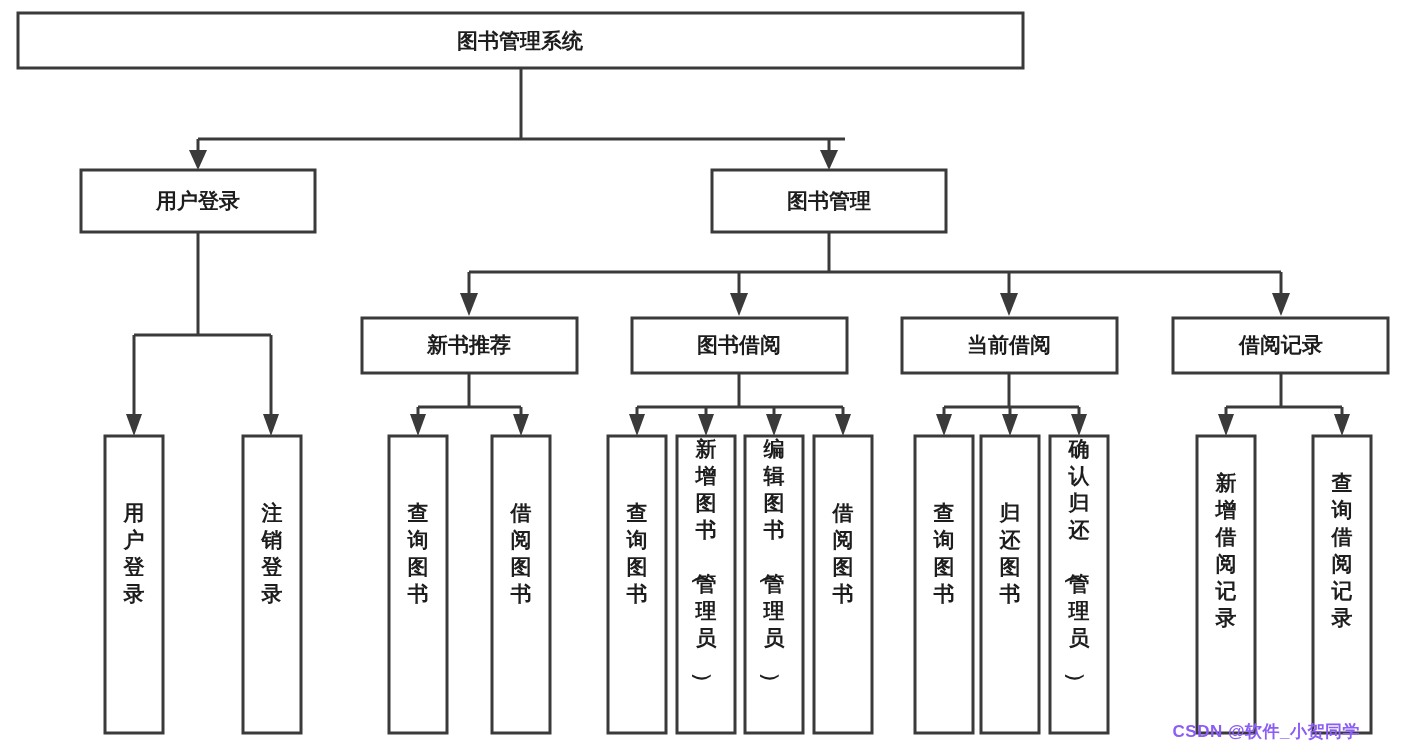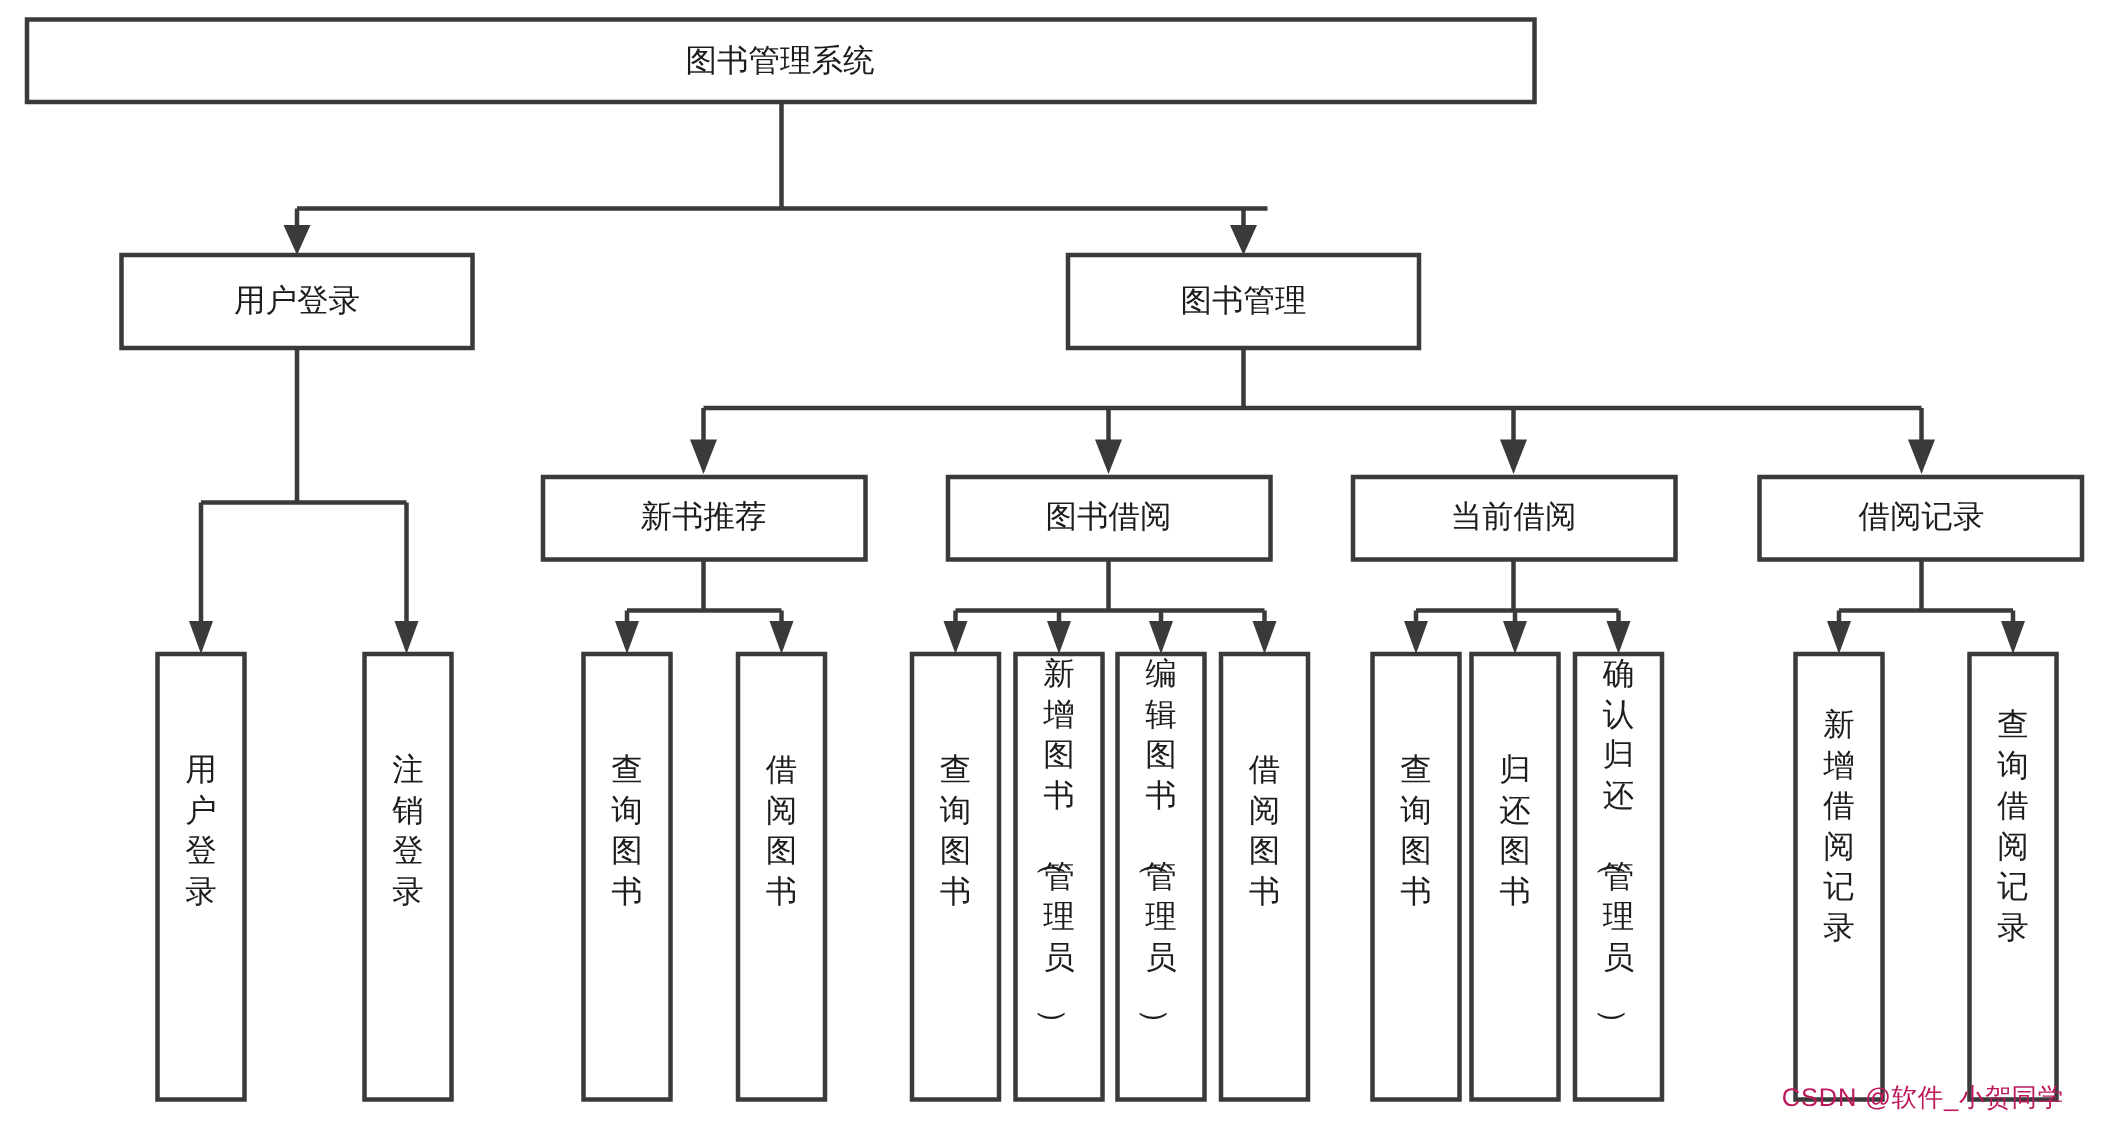--- a/index.html
+++ b/index.html
@@ -11,20 +11,21 @@
     width: 1405px;
     height: 747px;
     font-family: "Liberation Sans", "DejaVu Sans", sans-serif;
     overflow: hidden;
     position: relative;
   }
   #diagram-root {
     position: relative;
     width: 1382px;
     height: 747px;
+    font-weight: bold;
   }
   svg.flowchart {
     position: absolute;
     top: 0;
     left: 0;
     width: 1405px;
     height: 747px;
     display: block;
   }
   .node-rect {
@@ -50,25 +51,25 @@
     dominant-baseline: middle;
   }
   .node-label-v {
     font-family: "Liberation Sans", "DejaVu Sans", sans-serif;
     font-size: 21px;
     fill: #1d1d1d;
     text-anchor: middle;
   }
   .watermark {
     position: absolute;
-    right: 6px;
+    right: 22px;
     bottom: 4px;
     font-family: "Liberation Sans", "DejaVu Sans", sans-serif;
     font-size: 17px;
-    color: #be185d;
+    color: #8b5cf6;
     letter-spacing: 0.5px;
     white-space: nowrap;
     user-select: none;
   }
 </style>
 </head>
 <body>
 
 <div id="diagram-root">
 

